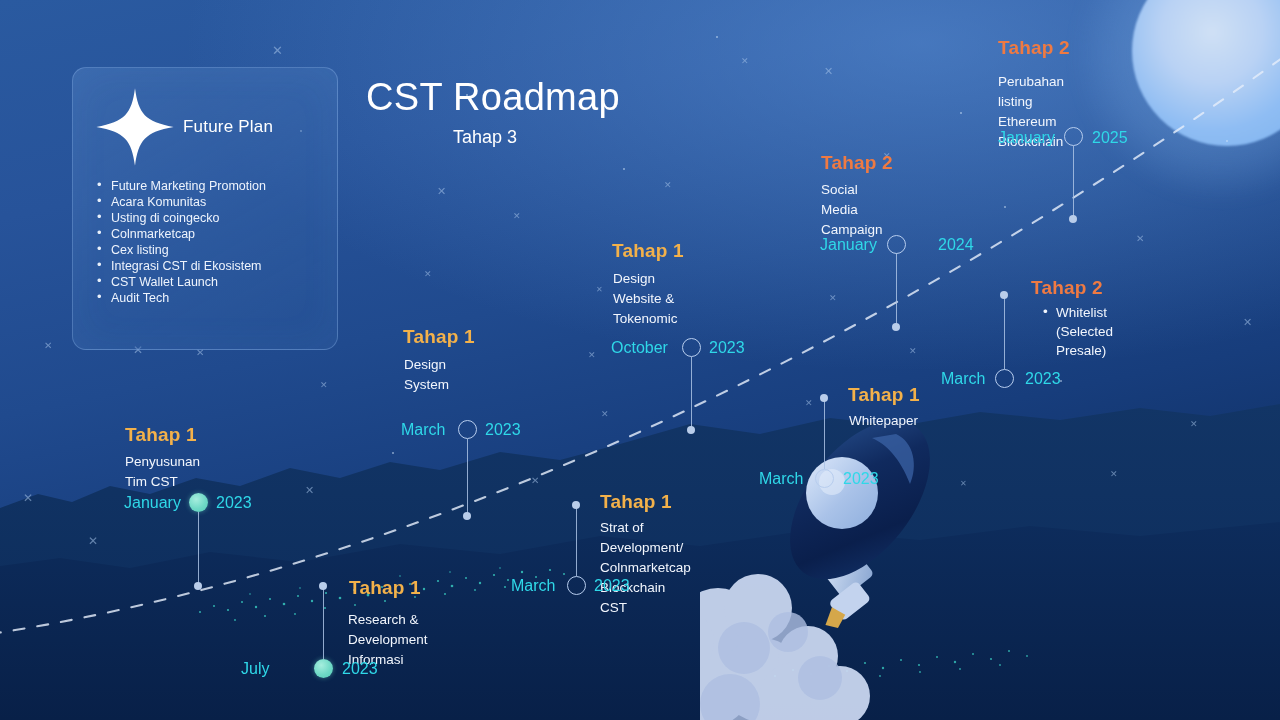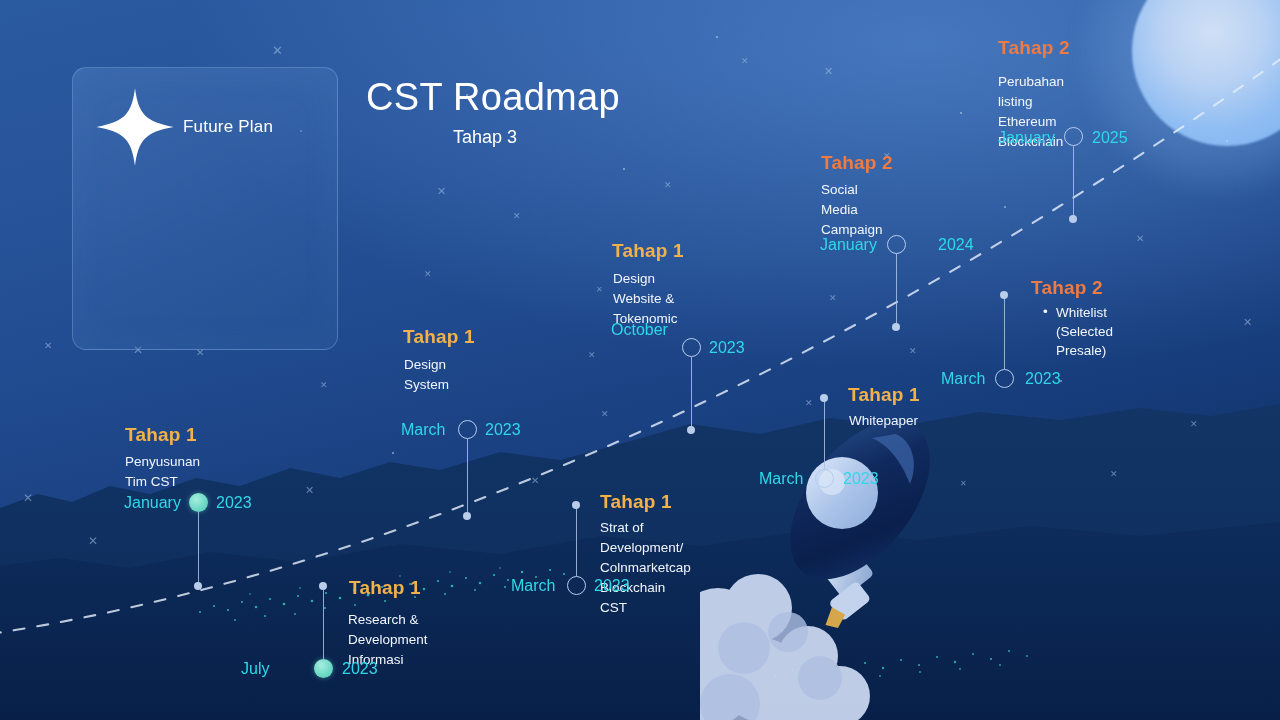--- a/index.html
+++ b/index.html
@@ -378,20 +378,30 @@
   <div class="dotstar" style="left:392px;top:452px;"></div>
   <div class="dotstar" style="left:1226px;top:140px;"></div>
 
   <div id="future-plan-card">
     <div class="fp-head">
       <svg class="sparkle" viewBox="0 0 100 100">
         <path d="M50 4 C 54 34, 62 44, 96 50 C 62 56, 54 66, 50 96 C 46 66, 38 56, 4 50 C 38 44, 46 34, 50 4 Z" fill="#ffffff"></path>
       </svg>
       <div class="fp-title">Future Plan</div>
     </div>
+    <ul id="future-plan-list">
+        <li>Future  Marketing Promotion</li>
+        <li> Acara Komunitas</li>
+        <li> Usting di coingecko</li>
+        <li>Colnmarketcap</li>
+        <li>Cex  listing</li>
+        <li>Integrasi CST di Ekosistem</li>
+        <li>CST Wallet Launch</li>
+        <li>Audit Tech</li>
+      </ul>
   </div>
 
   <div id="page-title">CST Roadmap</div>
   <div id="page-subtitle">Tahap 3</div>
 
   <div class="milestone">
     <div class="ms-phase" style="left: 125px; top: 424px; color: rgb(243, 177, 74);">Tahap 1</div>
     <div class="ms-desc" style="left:125px; top:452px;">Penyusunan Tim CST</div>
     <div class="ms-month" style="left:124px; top:494px;">January</div>
     <div class="ms-dot filled" style="left:189px; top:493px;"></div>
@@ -429,21 +439,21 @@
     <div class="ms-dot hollow" style="left:567px; top:576px;"></div>
     <div class="ms-year" style="left:594px; top:577px;">2023</div>
     <div class="ms-stem" style="left:576px; top:508px; height:68px;"></div>
     <div class="ms-anchor" style="left:572px; top:501px;"></div>
   </div>
 
   <div class="milestone">
     <div class="ms-phase" style="left: 612px; top: 240px; color: rgb(243, 177, 74);">Tahap 1</div>
     <div class="ms-desc" style="left:613px; top:269px;">Design Website &amp;
 Tokenomic</div>
-    <div class="ms-month" style="left:611px; top:321px;">October</div>
+    <div class="ms-month" style="left:611px; top:339px;">October</div>
     <div class="ms-dot hollow" style="left:682px; top:338px;"></div>
     <div class="ms-year" style="left:709px; top:339px;">2023</div>
     <div class="ms-stem" style="left:691px; top:357px; height:72px;"></div>
     <div class="ms-anchor" style="left:687px; top:426px;"></div>
   </div>
 
   <div class="milestone">
     <div class="ms-phase" style="left: 848px; top: 384px; color: rgb(243, 177, 74);">Tahap 1</div>
     <div class="ms-desc" style="left:849px; top:411px;">Whitepaper</div>
     <div class="ms-month" style="left:759px; top:470px;">March</div>

